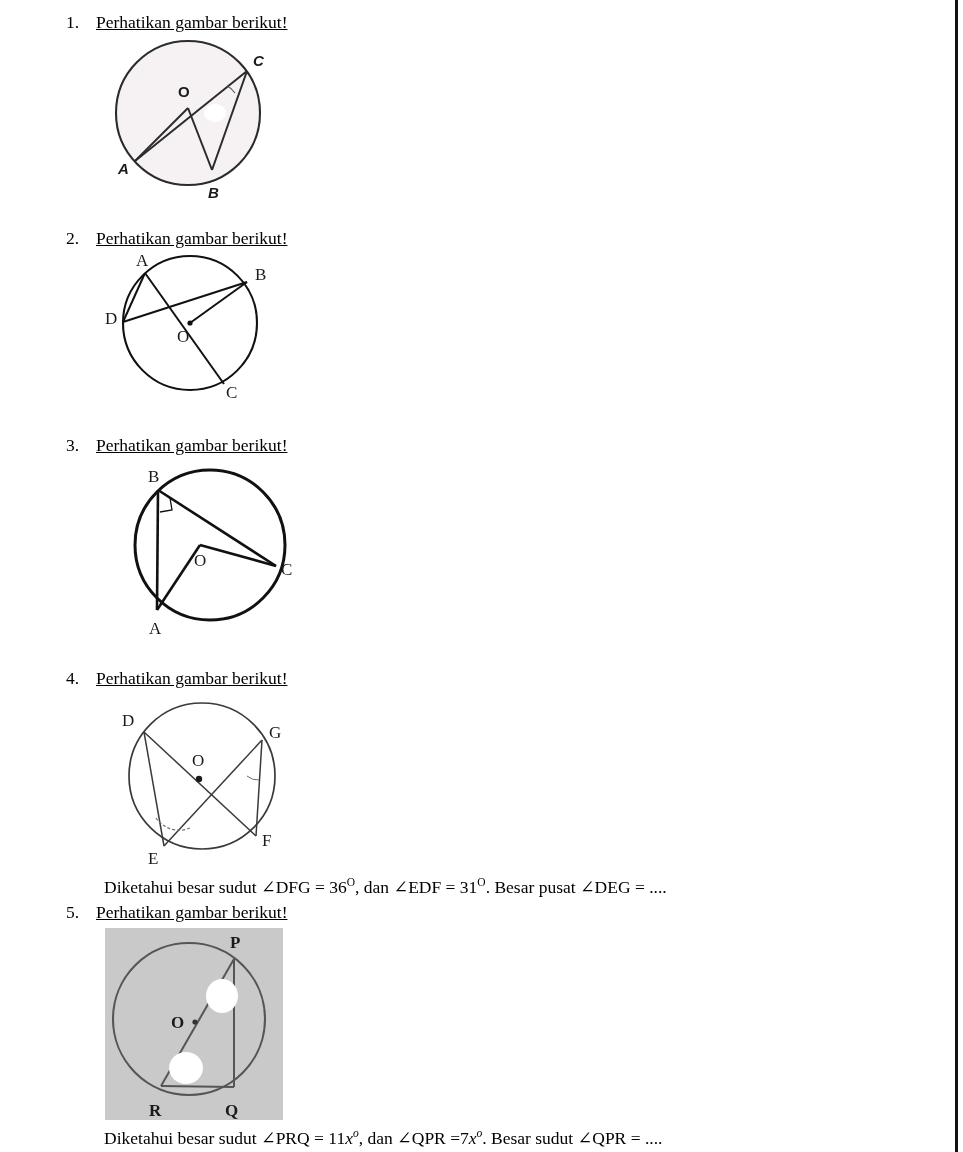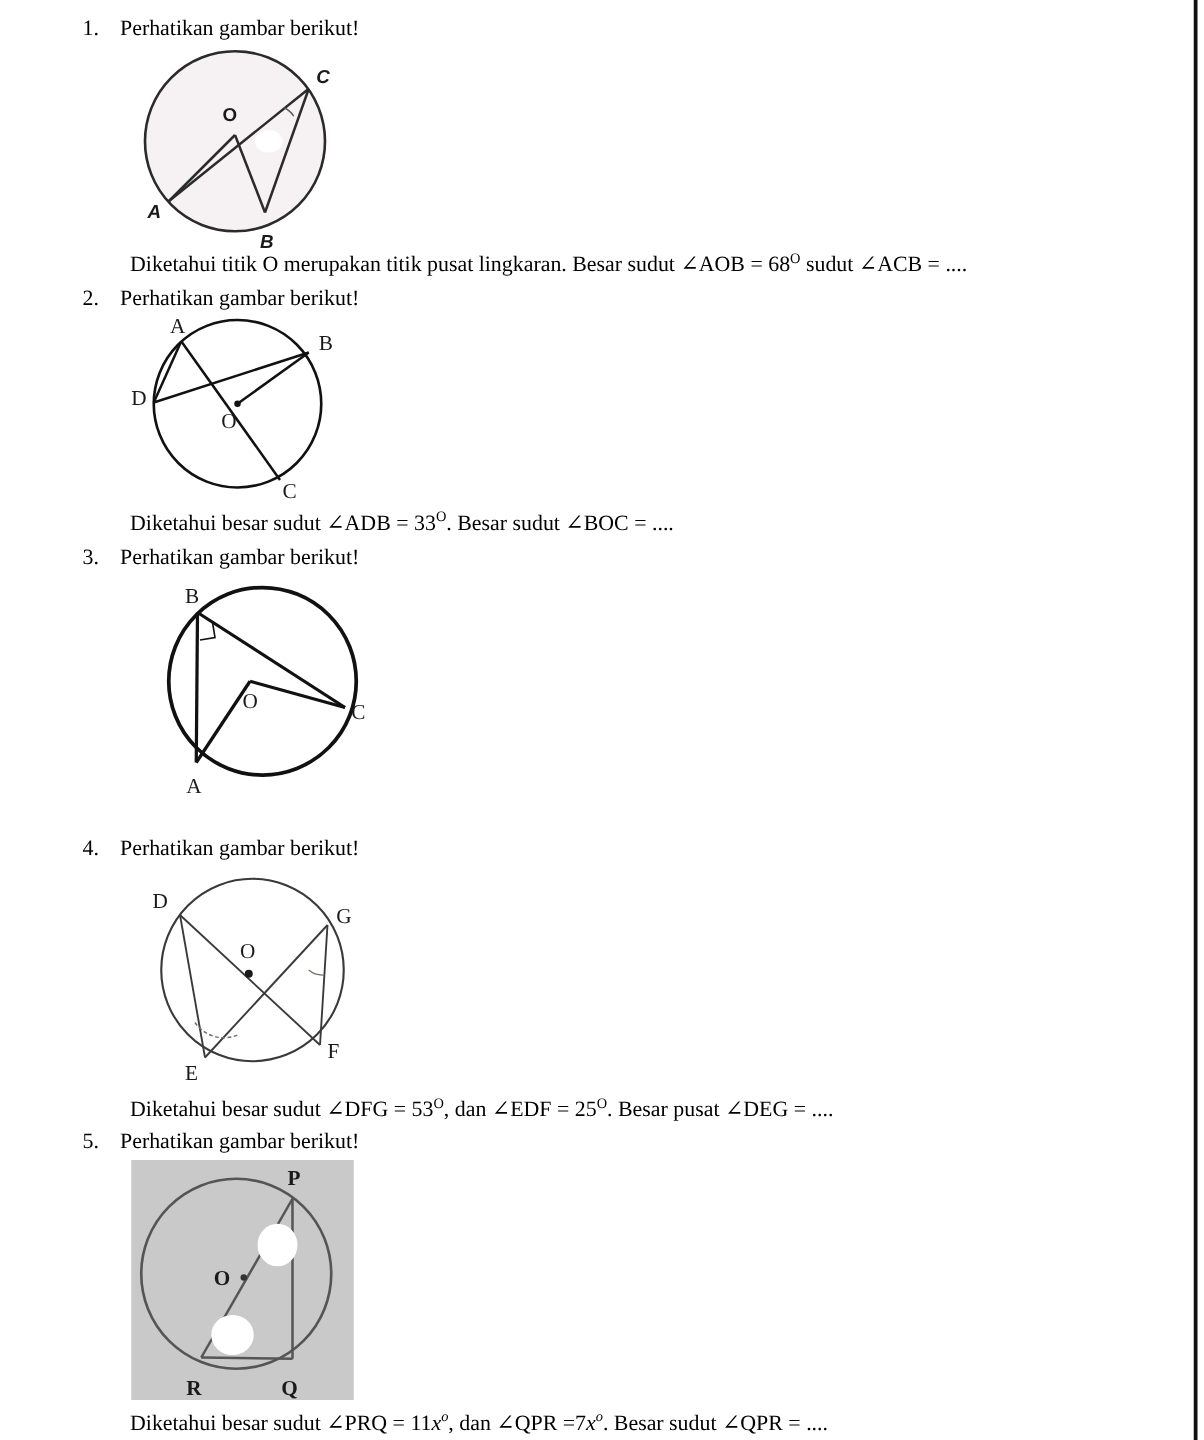--- a/index.html
+++ b/index.html
@@ -42,20 +42,21 @@
     line-height: 1.24;
     white-space: nowrap;
   }
   .q-num {
     width: 30px;
     flex: 0 0 30px;
     text-align: left;
   }
   .q-head-text {
     flex: 1 1 auto;
+    text-decoration: underline;
   }
   .q-desc {
     position: absolute;
     left: 104px;
     font-size: 17.5px;
     line-height: 1.24;
     white-space: nowrap;
   }
   .fig {
     position: absolute;
@@ -103,23 +104,20 @@
       <line x1="25" y1="123" x2="137" y2="33" stroke="#2b2b2b" stroke-width="2"></line>
       <line x1="102" y1="132" x2="137" y2="33" stroke="#2b2b2b" stroke-width="2"></line>
       <path d="M 125 55 A 18 18 0 0 0 117 48" fill="none" stroke="#555" stroke-width="1.1"></path>
       <text class="lbl-bold" x="68" y="59">O</text>
       <text class="lbl-bold-it" x="143" y="28">C</text>
       <text class="lbl-bold-it" x="8" y="136">A</text>
       <text class="lbl-bold-it" x="98" y="160">B</text>
     </svg>
   </div>
 
-  <div class="q-desc" style="top:201px;">
-    <span>Diketahui titik O merupakan titik pusat lingkaran. Besar sudut ∠AOB = 68</span><span class="sup-deg">O</span><span> sudut ∠ACB = ....</span>
-  </div>
 
   <div class="qitem" style="top:228px;">
     <div class="q-head">
       <span class="q-num">2.</span>
       <span class="q-head-text">Perhatikan gambar berikut!</span>
     </div>
   </div>
 
   <div class="fig" style="left:105px; top:250px;">
     <svg width="185" height="148" viewBox="0 0 185 148">
@@ -130,23 +128,20 @@
       <line x1="85" y1="73" x2="142" y2="32" stroke="#111111" stroke-width="2"></line>
       <circle cx="85" cy="73" r="2.6" fill="#111111"></circle>
       <text class="lbl-serif" x="31" y="16">A</text>
       <text class="lbl-serif" x="150" y="30">B</text>
       <text class="lbl-serif" x="0" y="74">D</text>
       <text class="lbl-serif" x="72" y="92">O</text>
       <text class="lbl-serif" x="121" y="148">C</text>
     </svg>
   </div>
 
-  <div class="q-desc" style="top:408px;">
-    <span>Diketahui besar sudut ∠ADB = 33</span><span class="sup-deg">O</span><span>. Besar sudut ∠BOC = ....</span>
-  </div>
 
   <div class="qitem" style="top:435px;">
     <div class="q-head">
       <span class="q-num">3.</span>
       <span class="q-head-text">Perhatikan gambar berikut!</span>
     </div>
   </div>
 
   <div class="fig" style="left:118px; top:462px;">
     <svg width="195" height="175" viewBox="0 0 195 175">
@@ -183,21 +178,21 @@
       <circle cx="87" cy="83" r="3.2" fill="#1a1a1a"></circle>
       <text class="lbl-serif" x="10" y="30">D</text>
       <text class="lbl-serif" x="80" y="70">O</text>
       <text class="lbl-serif" x="157" y="42">G</text>
       <text class="lbl-serif" x="36" y="168">E</text>
       <text class="lbl-serif" x="150" y="150">F</text>
     </svg>
   </div>
 
   <div class="q-desc" style="top:877px;">
-    <span>Diketahui besar sudut ∠DFG = 53</span><span class="sup-deg">O</span><span>, dan ∠EDF  = 25</span><span class="sup-deg">O</span><span>. Besar pusat ∠DEG = ....</span>
+    <span>Diketahui besar sudut ∠DFG = 36</span><span class="sup-deg">O</span><span>, dan ∠EDF  = 31</span><span class="sup-deg">O</span><span>. Besar pusat ∠DEG = ....</span>
   </div>
 
   <div class="qitem" style="top:902px;">
     <div class="q-head">
       <span class="q-num">5.</span>
       <span class="q-head-text">Perhatikan gambar berikut!</span>
     </div>
   </div>
 
   <div class="gray-box" style="left:105px; top:928px; width:178px; height:192px;"></div>

